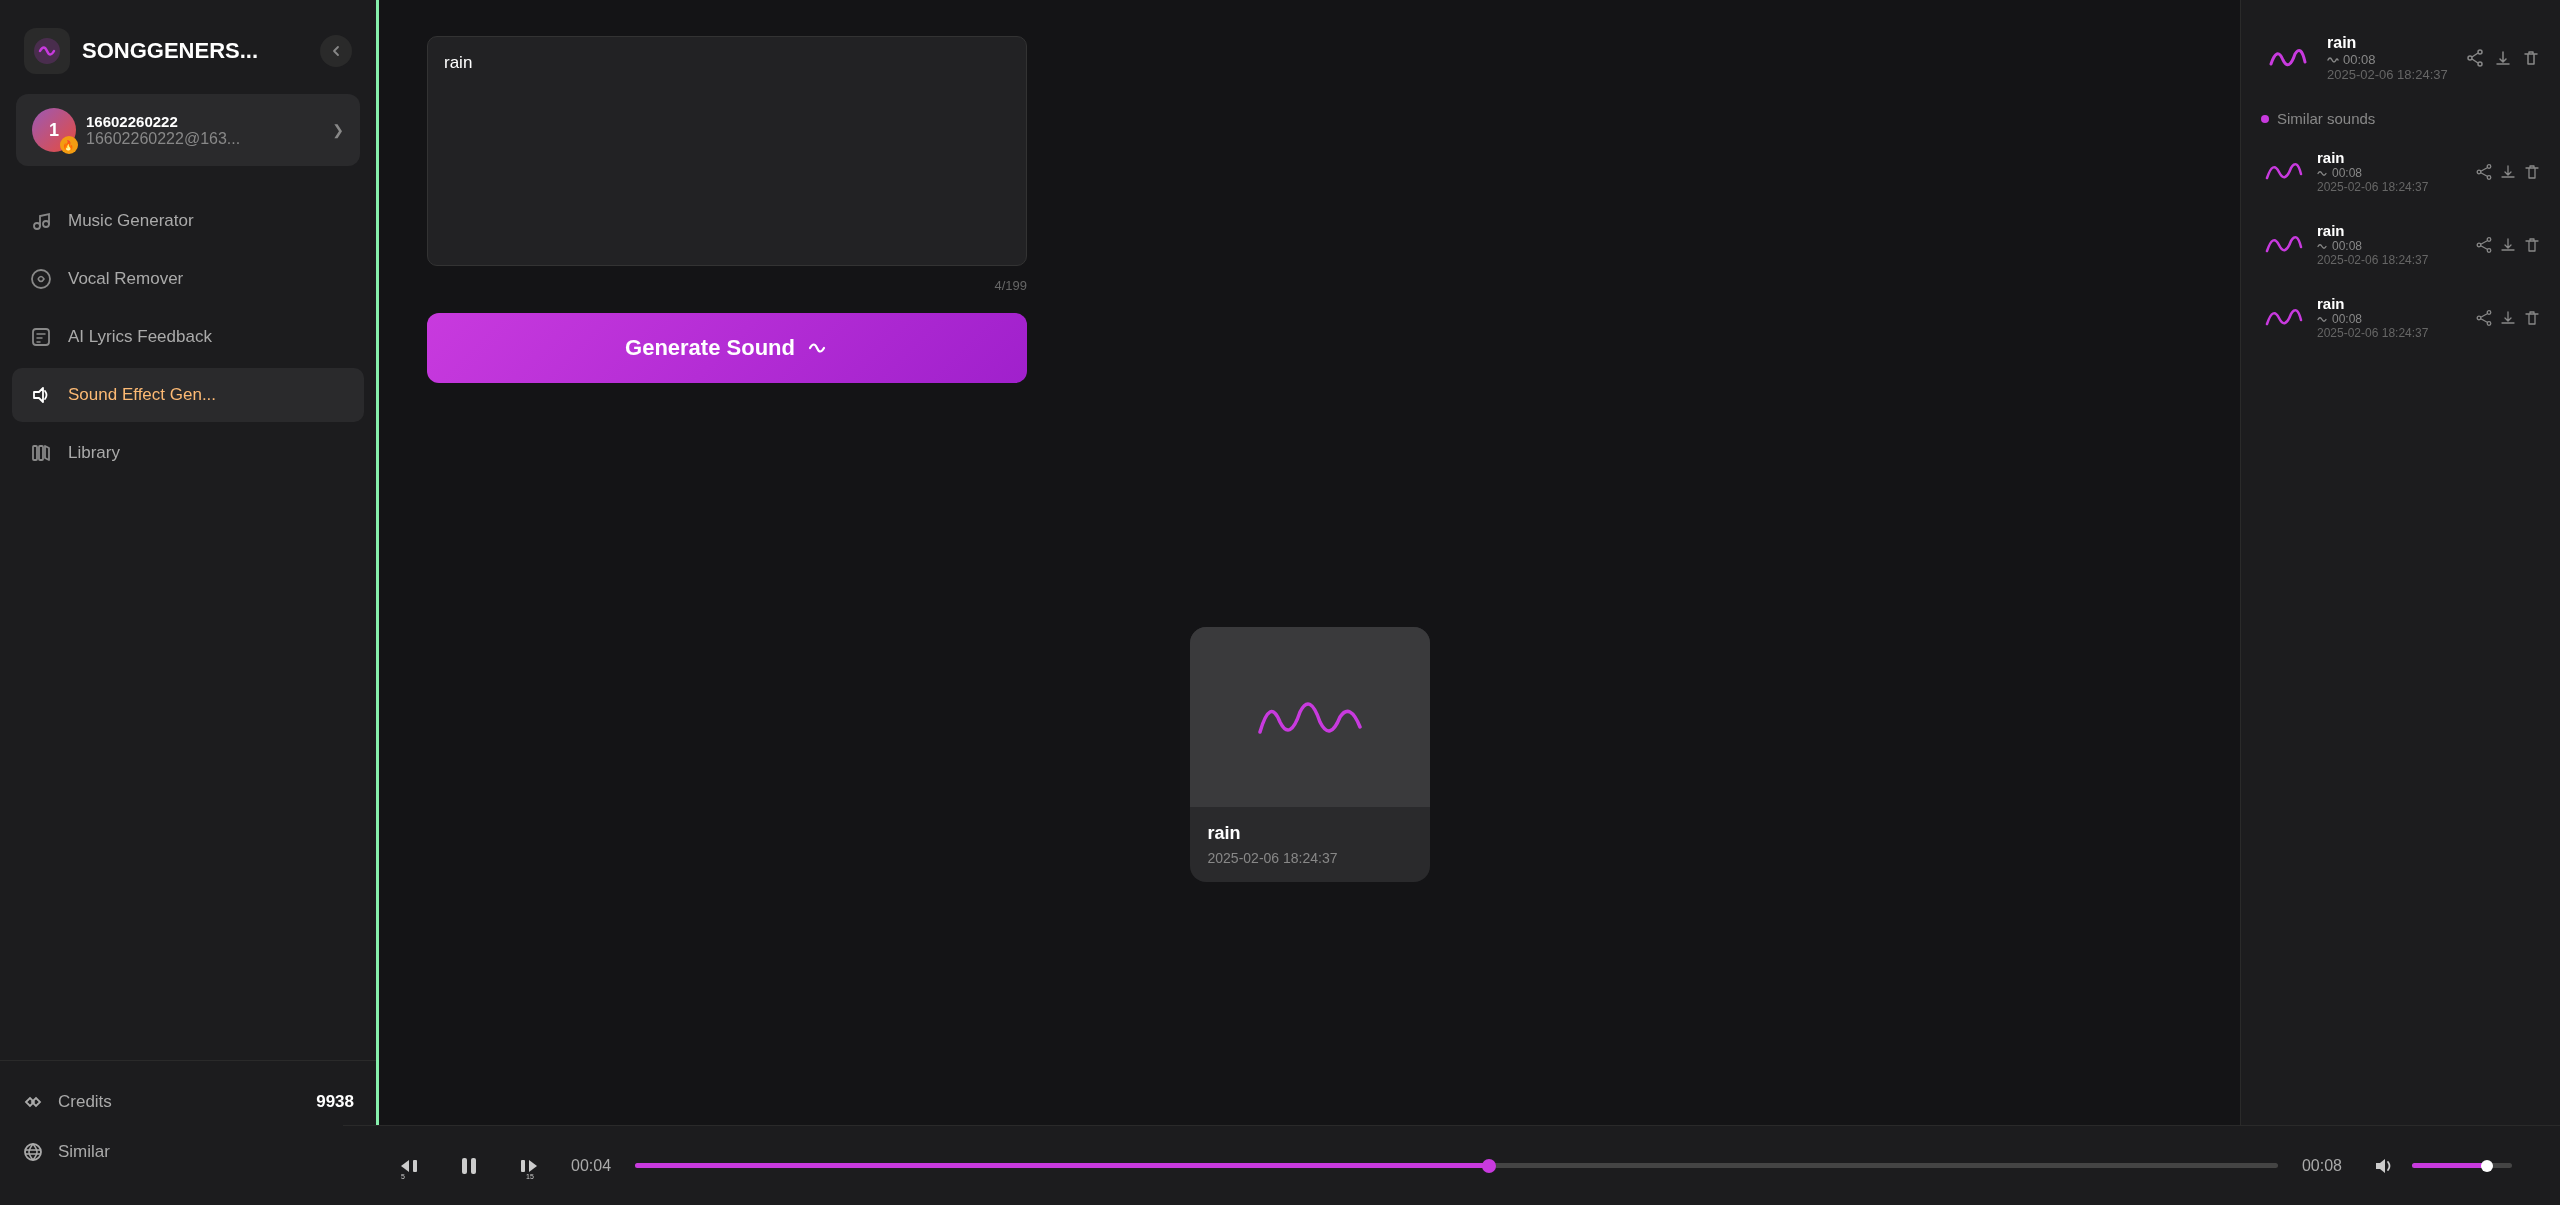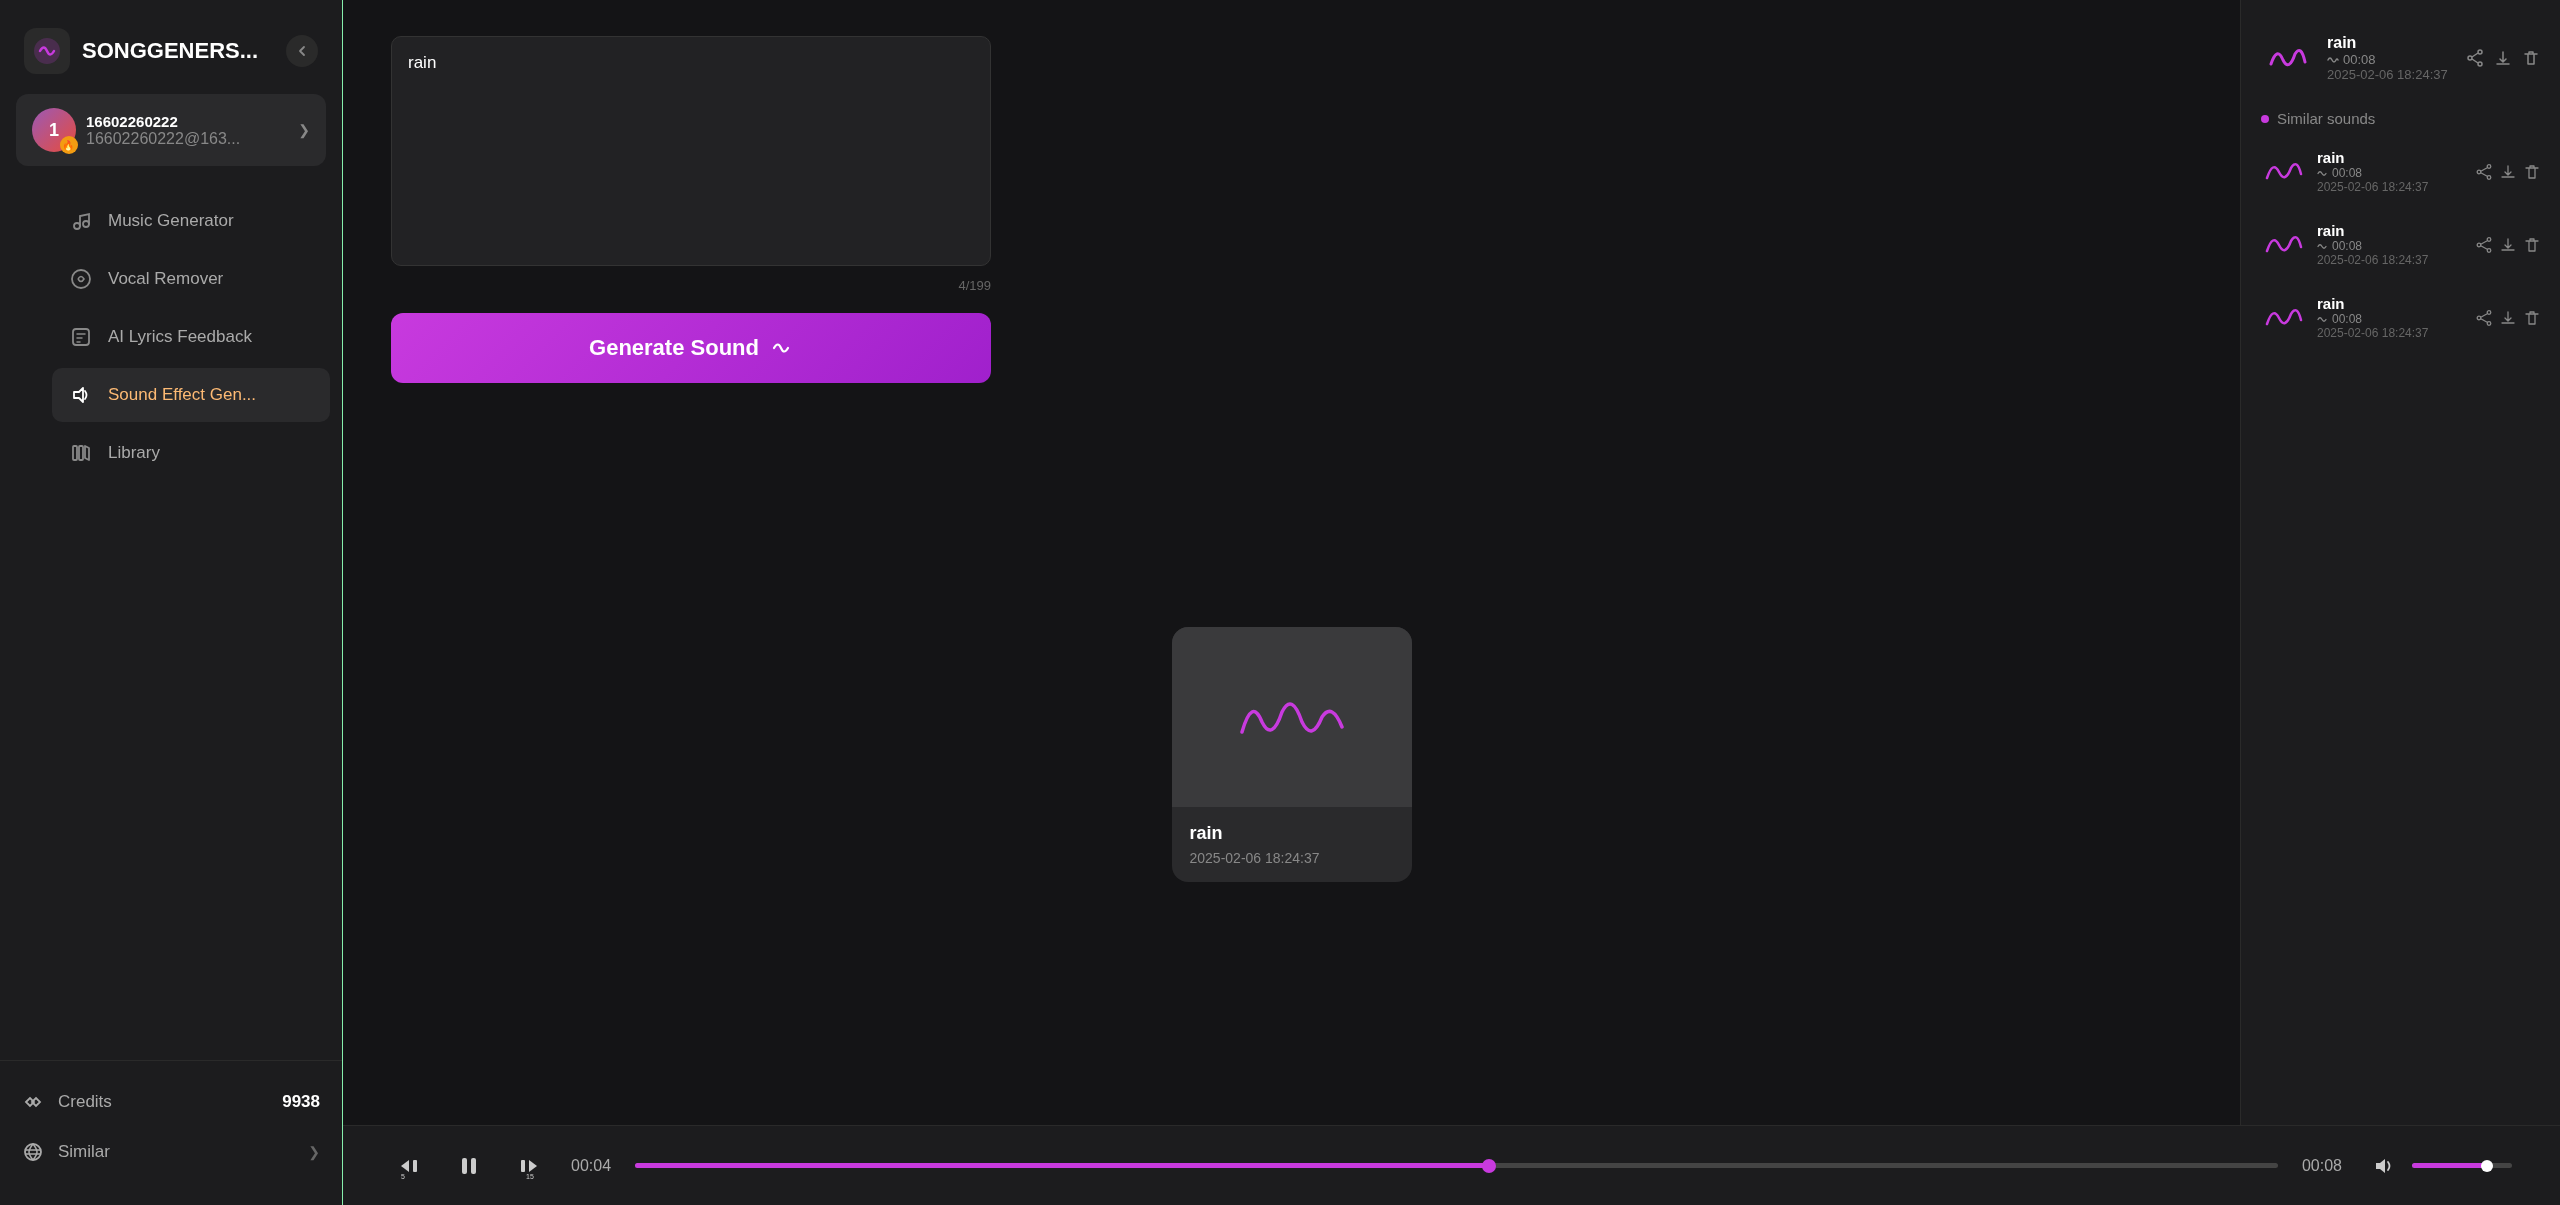--- a/index.html
+++ b/index.html
@@ -8,27 +8,27 @@
       color: #fff;
       font-family: -apple-system, BlinkMacSystemFont, 'Segoe UI', sans-serif;
       width: 2560px;
       height: 1205px;
       overflow: hidden;
       display: flex;
     }
 
     
     .sidebar {
-      width: 343px;
+      width: 379px;
       background: #1c1c1e;
       display: flex;
       flex-direction: column;
       height: 100%;
       flex-shrink: 0;
-      border-right: 1px solid #86efac;
+      border-right: 3px solid #86efac;
     }
 
     .sidebar-logo {
       display: flex;
       align-items: center;
       padding: 28px 24px 20px;
       gap: 12px;
     }
 
     .logo-icon {
@@ -129,21 +129,20 @@
     }
 
     .user-chevron {
       color: #888;
       font-size: 14px;
     }
 
     .nav-items {
       flex: 1;
       padding: 8px 12px;
-      margin-left: 40px;
     }
 
     .nav-item {
       display: flex;
       align-items: center;
       gap: 14px;
       padding: 14px 16px;
       border-radius: 10px;
       cursor: pointer;
       font-size: 17px;

